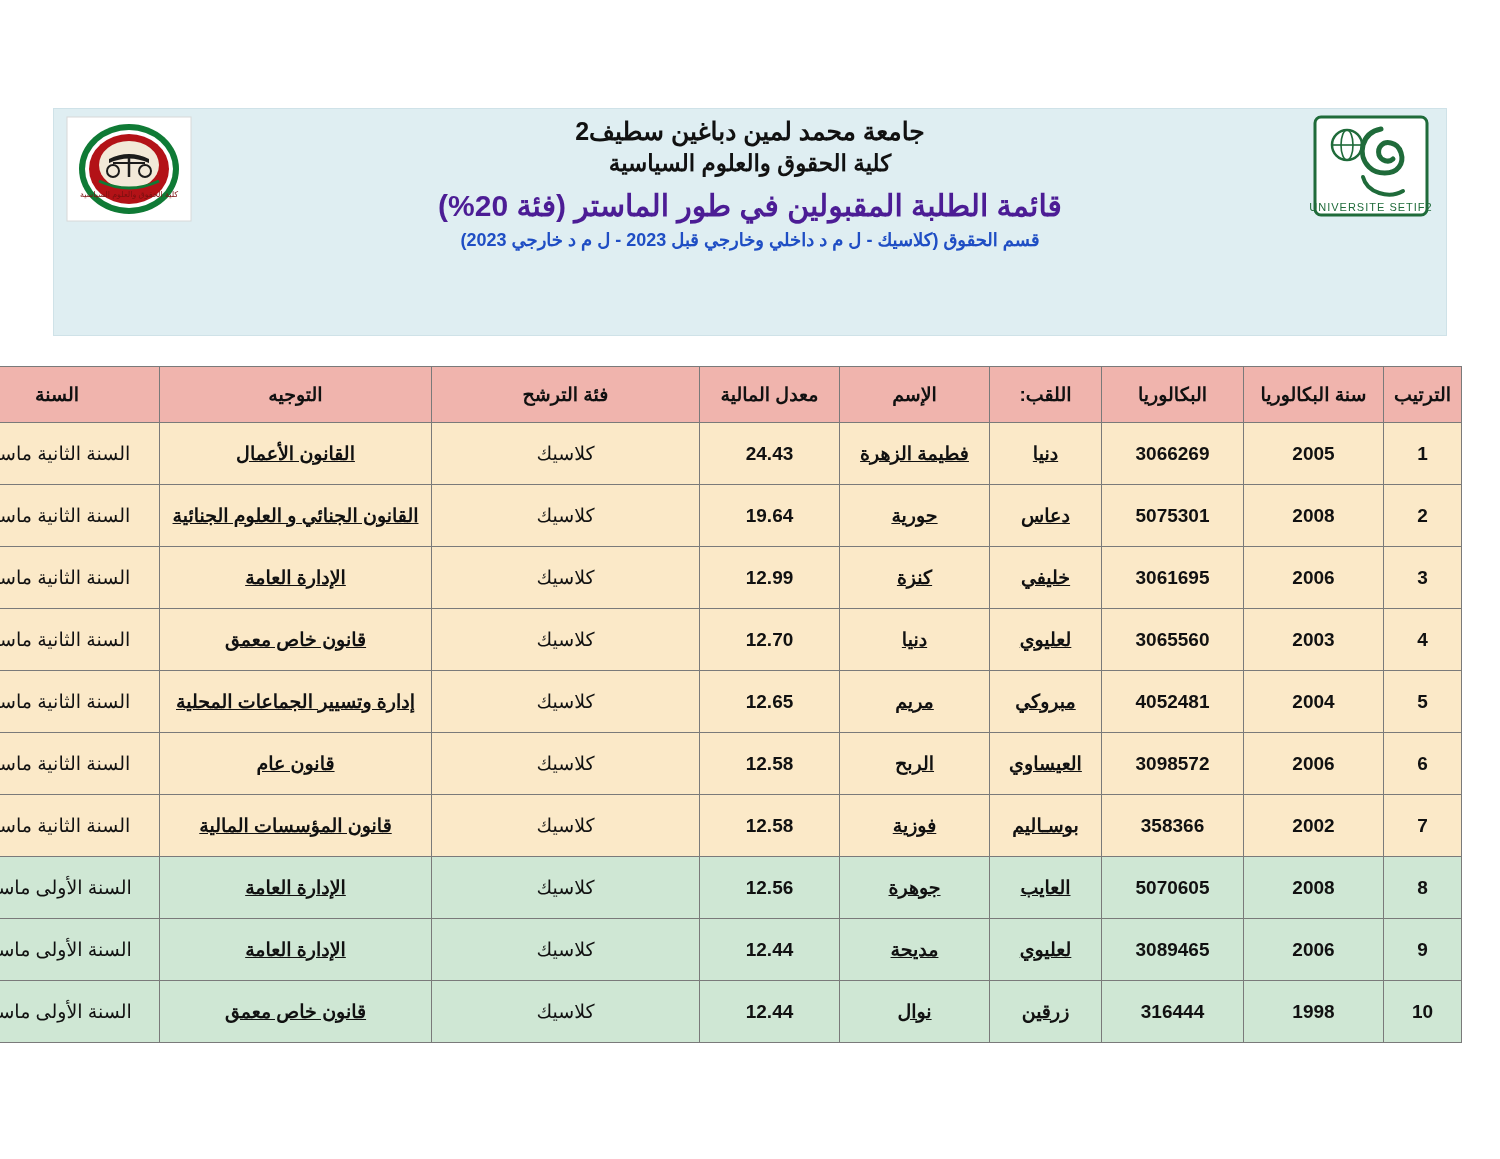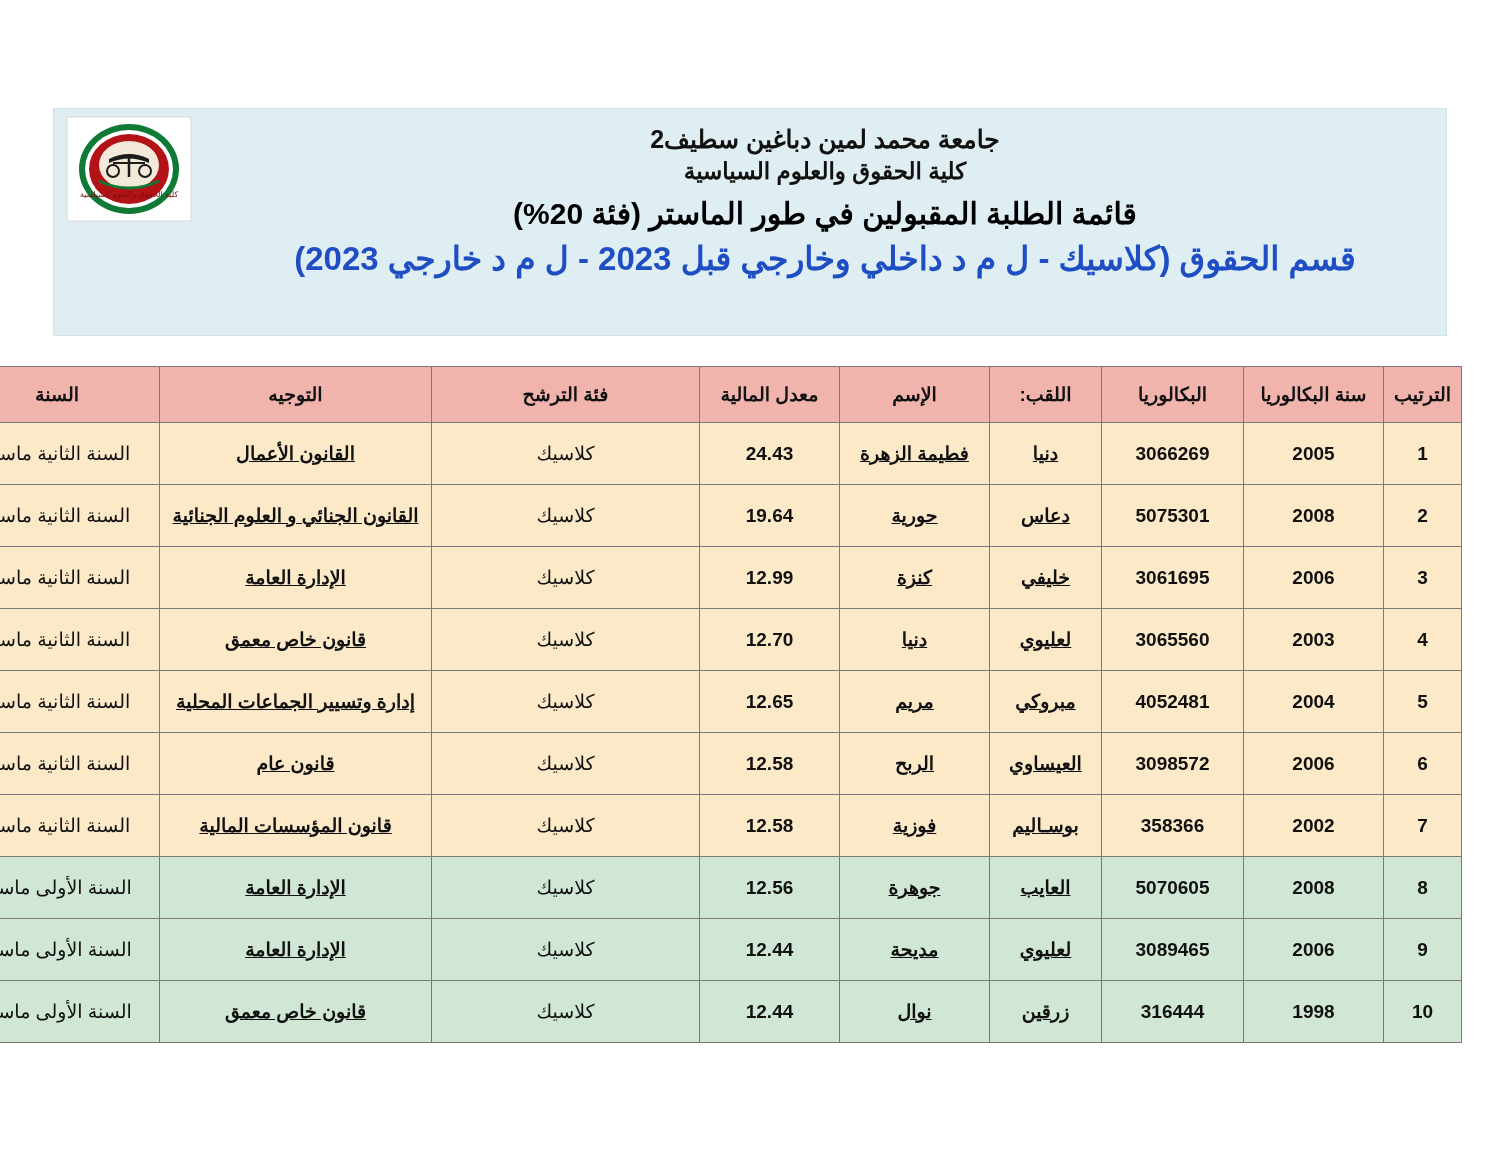--- a/index.html
+++ b/index.html
@@ -34,43 +34,43 @@
     flex: 0 0 150px;
     display: flex;
     align-items: flex-start;
     justify-content: center;
     padding-top: 6px;
   }
   .logo-left { order: 3; }
   .header-center {
     flex: 1 1 auto;
     text-align: center;
-    padding-top: 14px;
+    padding-top: 6px;
   }
   .hdr-line1 {
     font-size: 25px;
     font-weight: bold;
     color: #111111;
     line-height: 1.32;
   }
   .hdr-line2 {
     font-size: 23px;
     font-weight: bold;
     color: #111111;
     line-height: 1.32;
   }
   .hdr-title-red {
     font-size: 30px;
     font-weight: bold;
-    color: #000000;
+    color: #4c1d95;
     line-height: 1.45;
     margin-top: 6px;
   }
   .hdr-title-blue {
-    font-size: 33px;
+    font-size: 18px;
     font-weight: bold;
     color: #1f4ec4;
     line-height: 1.40;
   }
 
   
   .seal {
     width: 128px;
     height: 118px;
     position: relative;
@@ -119,20 +119,33 @@
   col.c-track   { width: 272px; }
   col.c-year    { width: 205px; }
 </style>
 </head>
 <body>
 
 <div class="page">
 
   <div class="header-band">
 
+    <div class="logo-box">
+      <div class="seal">
+        <svg width="128" height="118" viewBox="0 0 128 118" xmlns="http://www.w3.org/2000/svg">
+          <rect x="8" y="2" width="112" height="98" rx="6" fill="#ffffff" stroke="#1f6b3a" stroke-width="3"></rect>
+          <circle cx="40" cy="30" r="15" fill="none" stroke="#1f6b3a" stroke-width="2.5"></circle>
+          <ellipse cx="40" cy="30" rx="6" ry="15" fill="none" stroke="#1f6b3a" stroke-width="1.6"></ellipse>
+          <line x1="25" y1="30" x2="55" y2="30" stroke="#1f6b3a" stroke-width="1.6"></line>
+          <path d="M74 14 C54 18 50 40 62 52 C70 60 86 60 92 52 C98 44 94 30 84 28 C76 26 70 32 72 40 C74 46 82 48 86 44" fill="none" stroke="#1f6b3a" stroke-width="5" stroke-linecap="round"></path>
+          <path d="M56 62 C60 78 82 84 96 76" fill="none" stroke="#1f6b3a" stroke-width="4" stroke-linecap="round"></path>
+          <text x="64" y="96" text-anchor="middle" font-family="Liberation Sans, sans-serif" font-size="11" fill="#1f6b3a" letter-spacing="1">UNIVERSITE SETIF2</text>
+        </svg>
+      </div>
+    </div>
 
     <div class="header-center">
       <div class="hdr-line1">جامعة محمد لمين دباغين سطيف2</div>
       <div class="hdr-line2">كلية الحقوق والعلوم السياسية</div>
       <div class="hdr-title-red">قائمة الطلبة المقبولين في طور الماستر (فئة 20%)</div>
       <div class="hdr-title-blue">قسم الحقوق (كلاسيك - ل م د داخلي وخارجي قبل 2023 - ل م د خارجي 2023)</div>
     </div>
 
     <div class="logo-box logo-left">
       <div class="seal">

